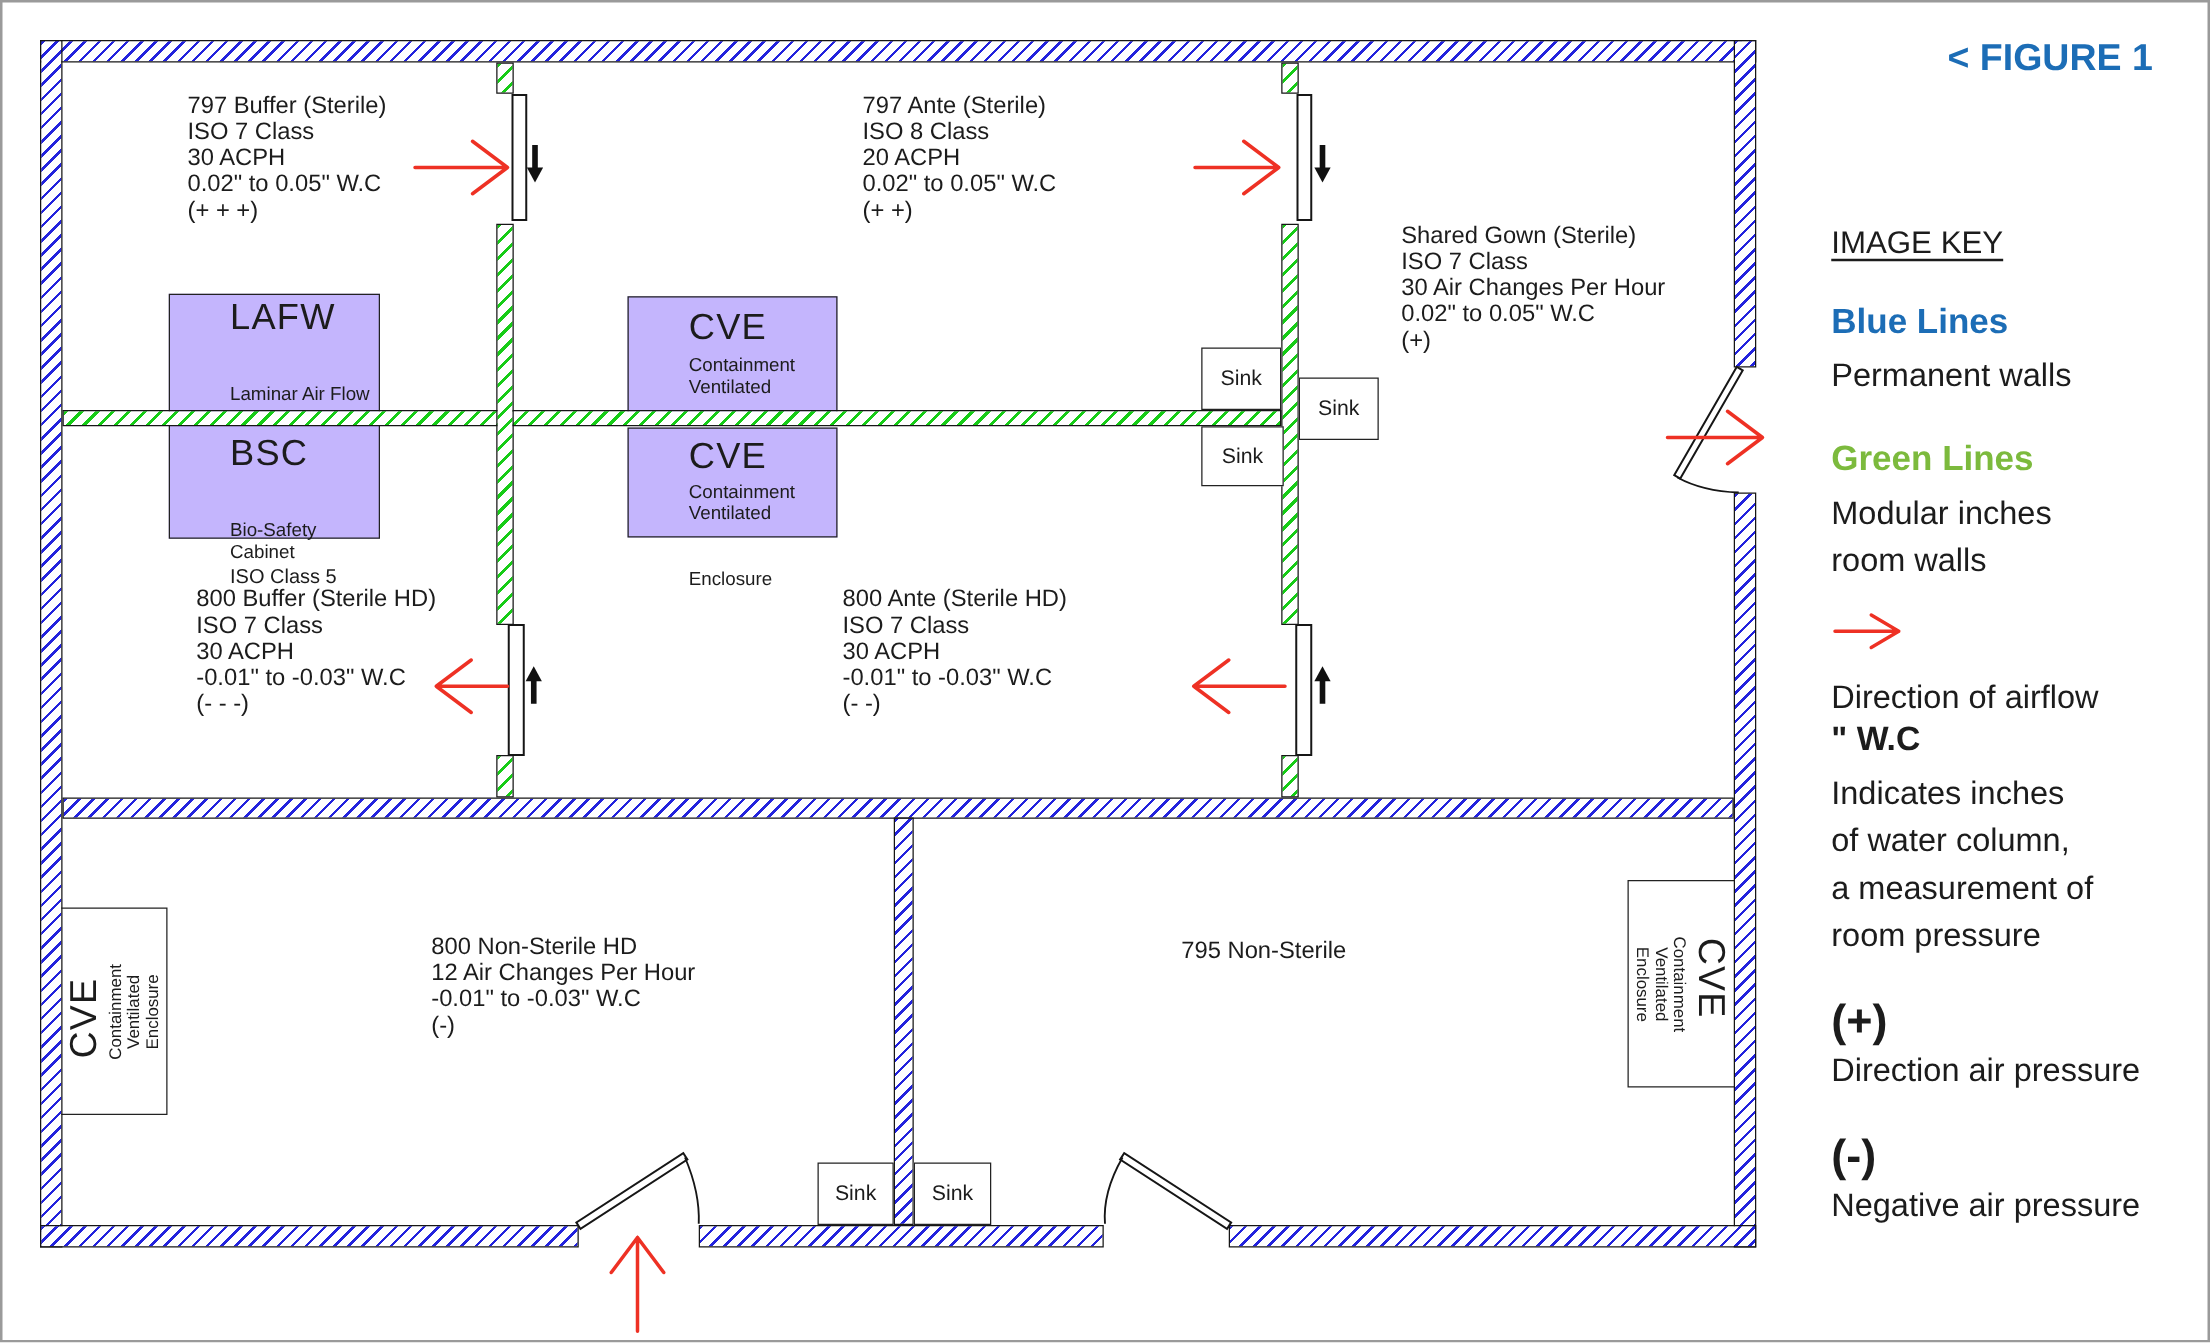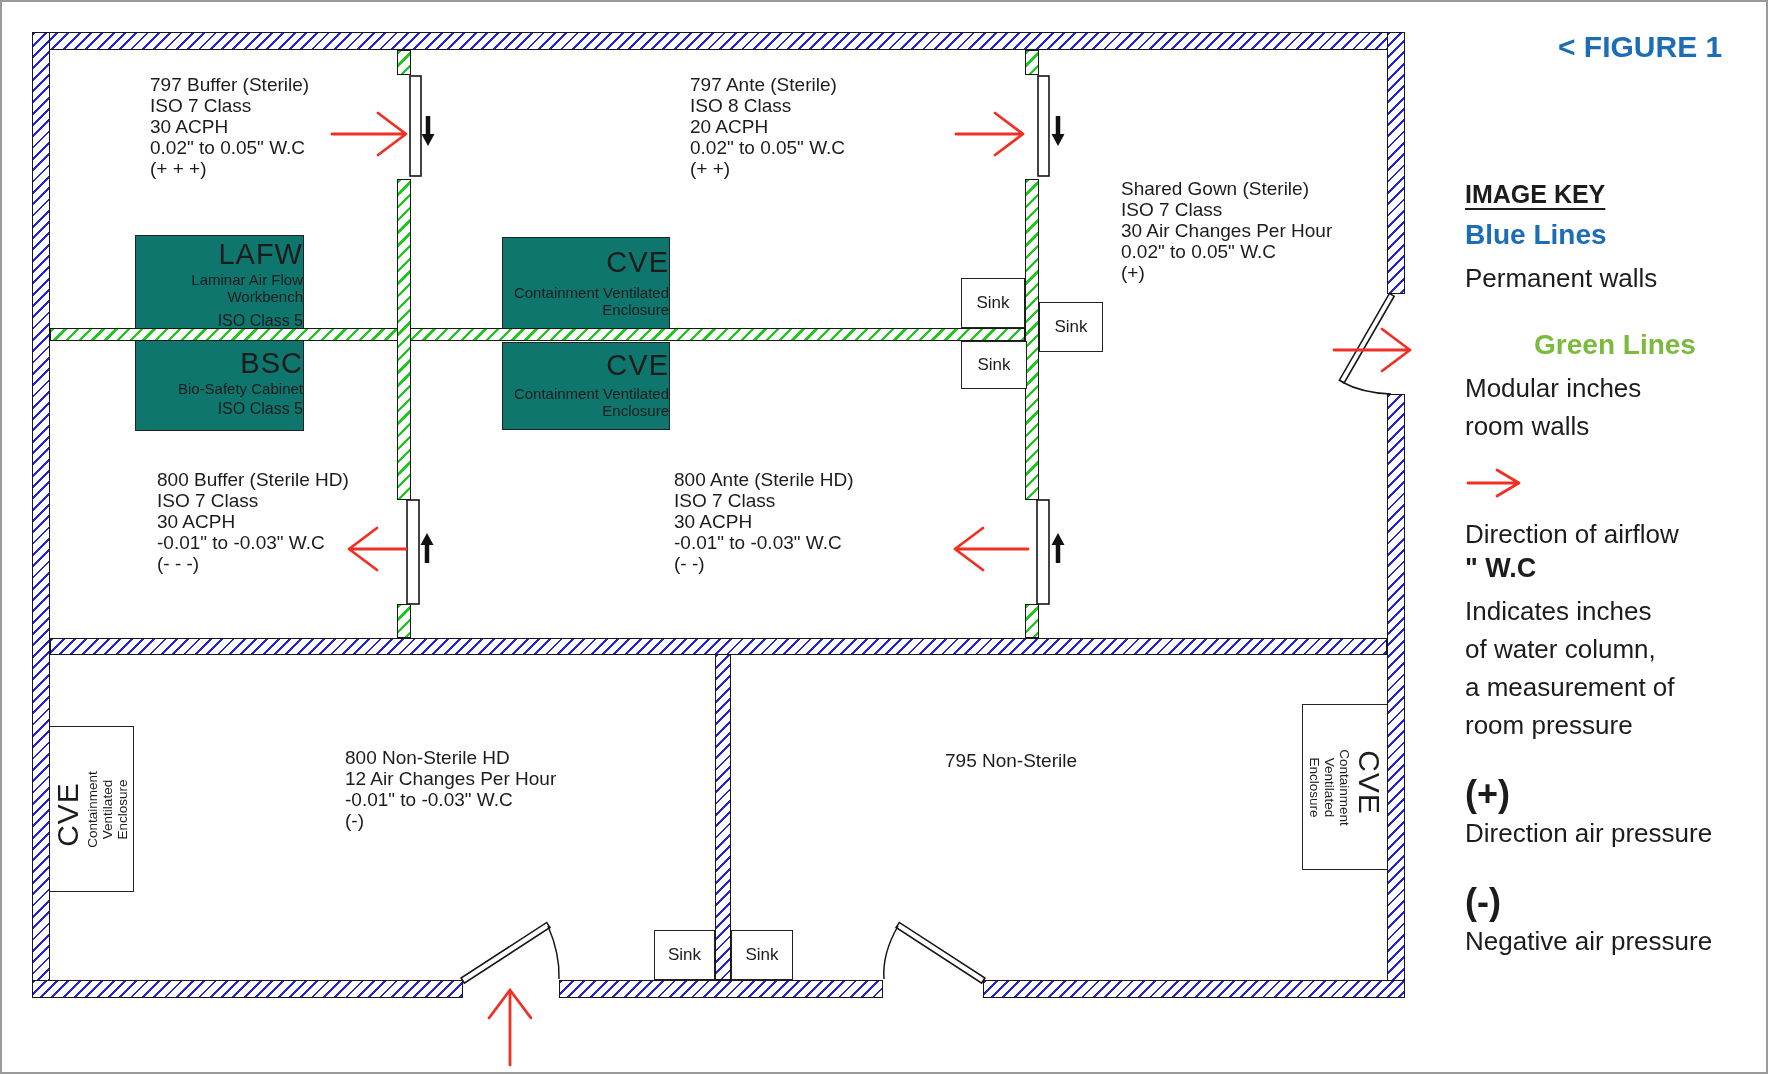--- a/index.html
+++ b/index.html
@@ -4,24 +4,24 @@
 <style>
   html,body{margin:0;padding:0;background:#fff;}
   .page{position:relative;width:1768px;height:1074px;background:#ffffff;
         border:2px solid #9a9a9a;box-sizing:border-box;overflow:hidden;
         font-family:"Liberation Sans", sans-serif;color:#1c1c1c;}
   
   .wall{position:absolute;box-sizing:border-box;border:1.6px solid #161616;z-index:2;}
   .wb{background:repeating-linear-gradient(135deg,#2323dd 0 2px,#ffffff 2px 8px);}
   .wg{background:repeating-linear-gradient(135deg,#17cc17 0 2.4px,#ffffff 2.4px 9px);}
   
-  .ebox{position:absolute;box-sizing:border-box;background:#0f766e;border:1.7px solid #222;
-        z-index:1;text-align:right;}
+  .ebox{position:absolute;box-sizing:border-box;background:#c4b5fd;border:1.7px solid #222;
+        z-index:1;text-align:left;padding-left:48px;}
   .ebox .big{font-size:29px;letter-spacing:1px;}
-  .ebox .sm{font-size:15px;line-height:17px;}
+  .ebox .sm{font-size:15px;line-height:17px;margin-top:36px;}
   .ebox .iso{font-size:16px;margin-top:7px;}
   .sink{position:absolute;box-sizing:border-box;background:#fff;border:1.7px solid #222;
         z-index:3;display:flex;align-items:center;justify-content:center;font-size:17px;}
   .vbox{position:absolute;box-sizing:border-box;background:#fff;border:1.7px solid #222;
         z-index:1;display:flex;align-items:center;justify-content:center;}
   .vbox .rot{width:166px;text-align:center;}
   .vbox .big{font-size:30px;letter-spacing:1px;}
   .vbox .sm{font-size:13.5px;line-height:15px;}
   .rotccw{transform:rotate(-90deg);}
   .rotcw{transform:rotate(90deg);}
@@ -31,24 +31,24 @@
   .overlay{position:absolute;left:0;top:0;z-index:4;pointer-events:none;}
   .leaf{fill:#ffffff;stroke:#161616;stroke-width:1.6;}
   .arc{fill:none;stroke:#161616;stroke-width:1.5;}
   .ra{fill:none;stroke:#ee3124;stroke-width:2.8;stroke-linecap:round;}
   .ba{fill:none;stroke:#111;stroke-width:4.5;}
   .bah{fill:#111;stroke:none;}
   
   .figtitle{position:absolute;left:1556px;top:28px;z-index:3;font-size:30px;font-weight:bold;
             color:#1c6db6;white-space:nowrap;text-align:center;}
   .key{position:absolute;left:1463px;top:178px;width:300px;z-index:3;}
-  .key .head{font-size:25px;font-weight:bold;text-decoration:underline;
-             text-underline-offset:5px;margin-bottom:10px;}
+  .key .head{font-size:25px;font-weight:normal;text-decoration:underline;
+             text-underline-offset:5px;margin-bottom:32px;}
   .key .bluet{font-size:28px;font-weight:bold;color:#1c6db6;margin-bottom:8px;}
-  .key .greent{font-size:28px;font-weight:bold;color:#7cba3d;margin-bottom:8px;text-align:center;}
+  .key .greent{font-size:28px;font-weight:bold;color:#7cba3d;margin-bottom:8px;}
   .key .desc{font-size:26px;line-height:38px;}
   .key .gap-lg{margin-bottom:32px;}
   .key .gap-md{}
   .key .wc{font-size:27px;font-weight:bold;margin-bottom:8px;}
   .key .pm{font-size:36px;font-weight:bold;line-height:40px;margin-top:30px;}
   .key .arrowline{margin:20px 0 10px 0;}
 </style>
 </head>
 <body>
 

